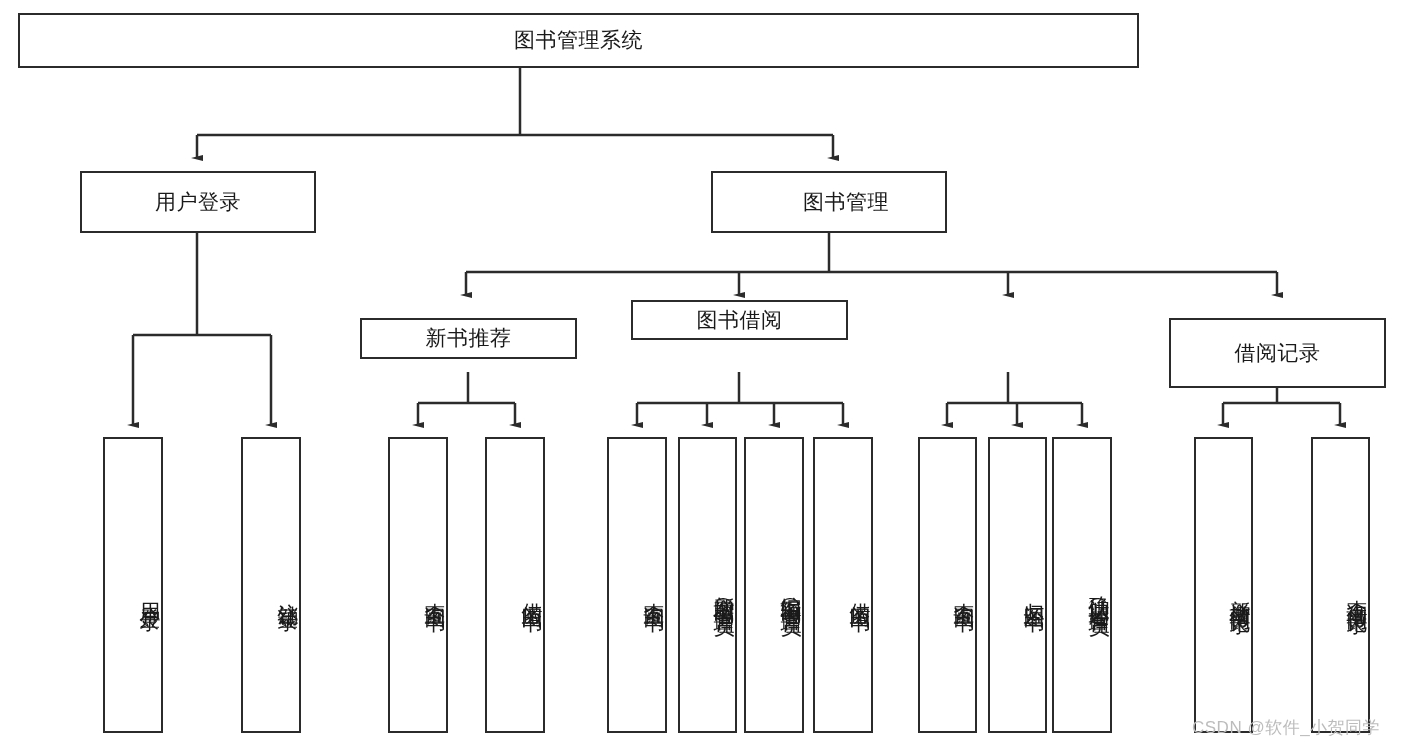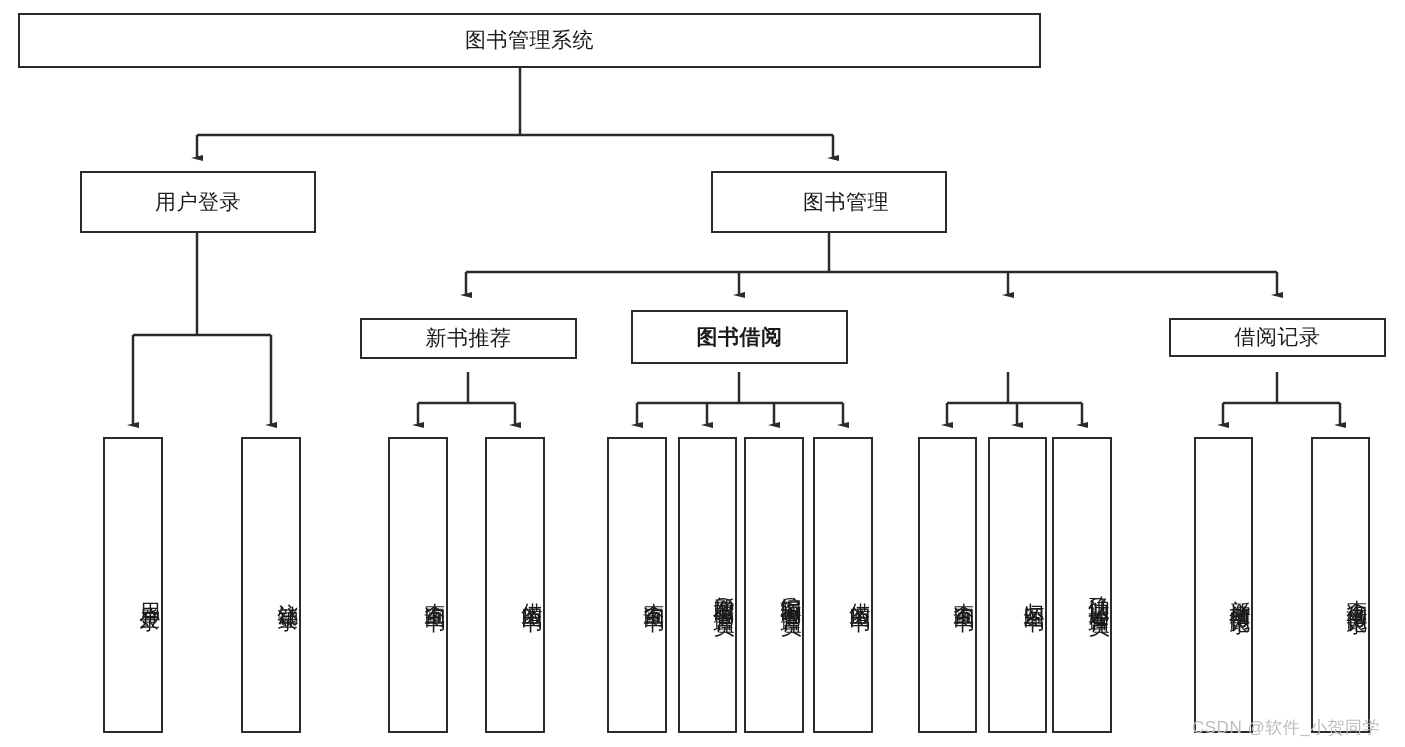--- a/index.html
+++ b/index.html
@@ -115,38 +115,38 @@
       <path d="M1017,403 L1017,425" marker-end="url(#arrow)"></path>
       <path d="M1082,403 L1082,425" marker-end="url(#arrow)"></path>
 
       <path d="M1277,372 L1277,403"></path>
       <path d="M1223,403 L1340,403"></path>
       <path d="M1223,403 L1223,425" marker-end="url(#arrow)"></path>
       <path d="M1340,403 L1340,425" marker-end="url(#arrow)"></path>
     </g>
   </svg>
 
-  <div class="node root horiz" style="left:18px; top:13px; width:1023px; height:55px;">
+  <div class="node root horiz" style="left:18px; top:13px; width:1121px; height:55px;">
     <span>图书管理系统</span>
   </div>
 
   <div class="node horiz" style="left:80px; top:171px; width:236px; height:62px;">
     <span>用户登录</span>
   </div>
   <div class="node horiz" style="left:711px; top:171px; width:236px; height:62px;padding-left:34px;">
     <span>图书管理</span>
   </div>
 
   <div class="node horiz" style="left:360px; top:318px; width:217px; height:41px;">
     <span>新书推荐</span>
   </div>
-  <div class="node horiz" style="left:631px; top:310px; width:217px; height:54px;font-weight:bold;">
+  <div class="node horiz" style="left:631px; top:300px; width:217px; height:40px;">
     <span>图书借阅</span>
   </div>
-  <div class="node horiz" style="left:1169px; top:318px; width:217px; height:39px;">
+  <div class="node horiz" style="left:1169px; top:318px; width:217px; height:70px;">
     <span>借阅记录</span>
   </div>
 
   <div class="node vert" style="left:103px; top:437px; width:60px; height:296px;">
     <span class="vtext">用户登录</span>
   </div>
   <div class="node vert" style="left:241px; top:437px; width:60px; height:296px;">
     <span class="vtext">注销登录</span>
   </div>
 

